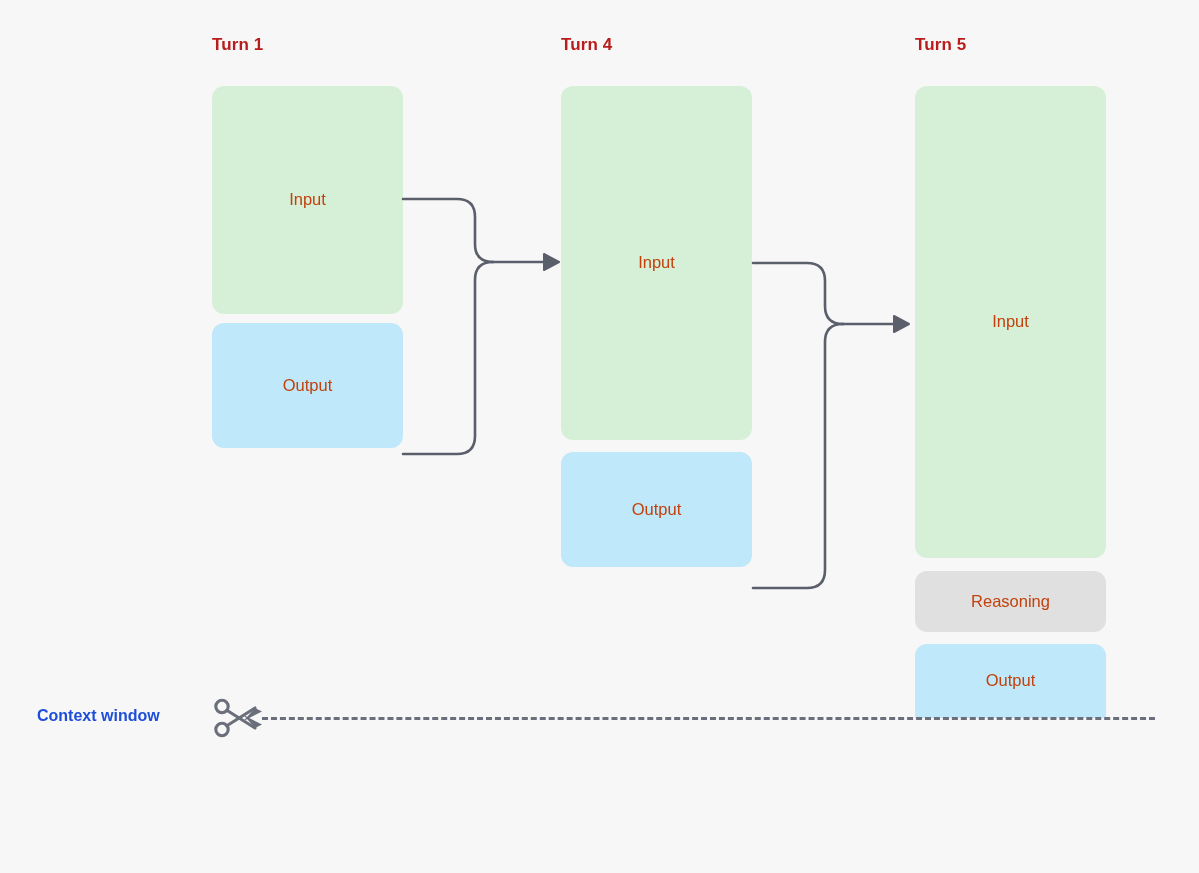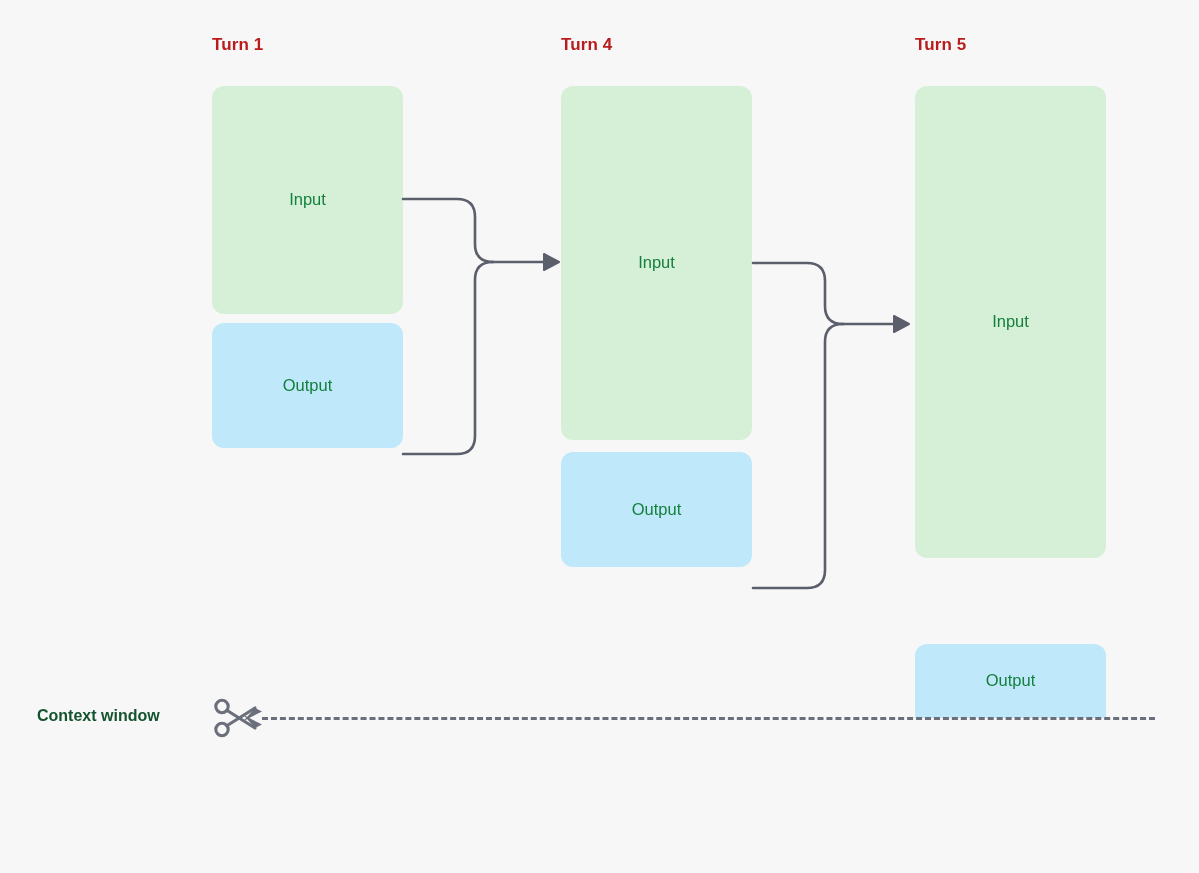--- a/index.html
+++ b/index.html
@@ -30,39 +30,39 @@
   }
   .box {
     position: absolute;
     border-radius: 12px;
     display: flex;
     align-items: center;
     justify-content: center;
     text-align: center;
     font-size: 16.5px;
     line-height: 1.28;
-    color: #15803d;
+    color: #c2410c;
     box-sizing: border-box;
   }
   .box.green  { background: #d6f0d8; }
   .box.blue   { background: #bfe8fa; }
   .box.gray   { background: #e0e0e0; }
   .box.pink   { background: #f8cfcd; }
   .box-label {
     pointer-events: none;
   }
   .connector {
     position: absolute;
     overflow: visible;
   }
   .ctx-label {
     position: absolute;
     font-size: 16px;
     font-weight: 700;
-    color: #14532d;
+    color: #1d4ed8;
     white-space: nowrap;
   }
   .scissors {
     position: absolute;
   }
   .dashed-line {
     position: absolute;
     height: 0;
     border-top: 3px dashed #6b6f7b;
   }
@@ -85,20 +85,23 @@
 
   <div class="box green" style="left:561px; top:86px; width:191px; height:354px;">
     <span class="box-label">Input</span>
   </div>
   <div class="box blue" style="left:561px; top:452px; width:191px; height:115px;">
     <span class="box-label">Output</span>
   </div>
 
   <div class="box green" style="left:915px; top:86px; width:191px; height:472px;">
     <span class="box-label">Input</span>
+  </div>
+  <div class="box gray" style="left:915px; top:571px; width:191px; height:61px;">
+    <span class="box-label">Reasoning</span>
   </div>
   <div class="box blue" style="left:915px; top:644px; width:191px; height:74px; border-radius:12px 12px 0 0;">
     <span class="box-label">Output</span>
   </div>
 
   <svg class="connector" style="left:395px; top:170px;" width="170" height="300" viewBox="0 0 170 300">
     <g fill="none" stroke="#5b5f6b" stroke-width="2.6" stroke-linecap="round" stroke-linejoin="round">
       <path d="M 8 29 L 62 29 Q 80 29 80 47 L 80 74 Q 80 92 98 92"></path>
       <path d="M 8 284 L 62 284 Q 80 284 80 266 L 80 110 Q 80 92 98 92"></path>
       <path d="M 98 92 L 150 92"></path>

